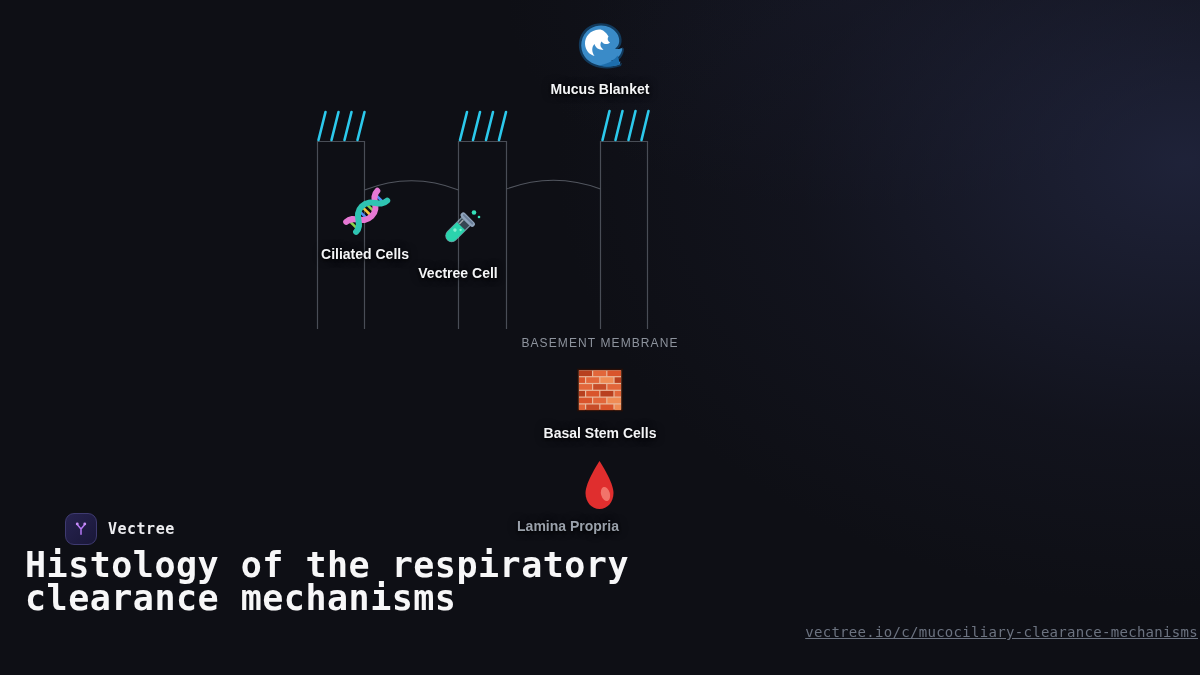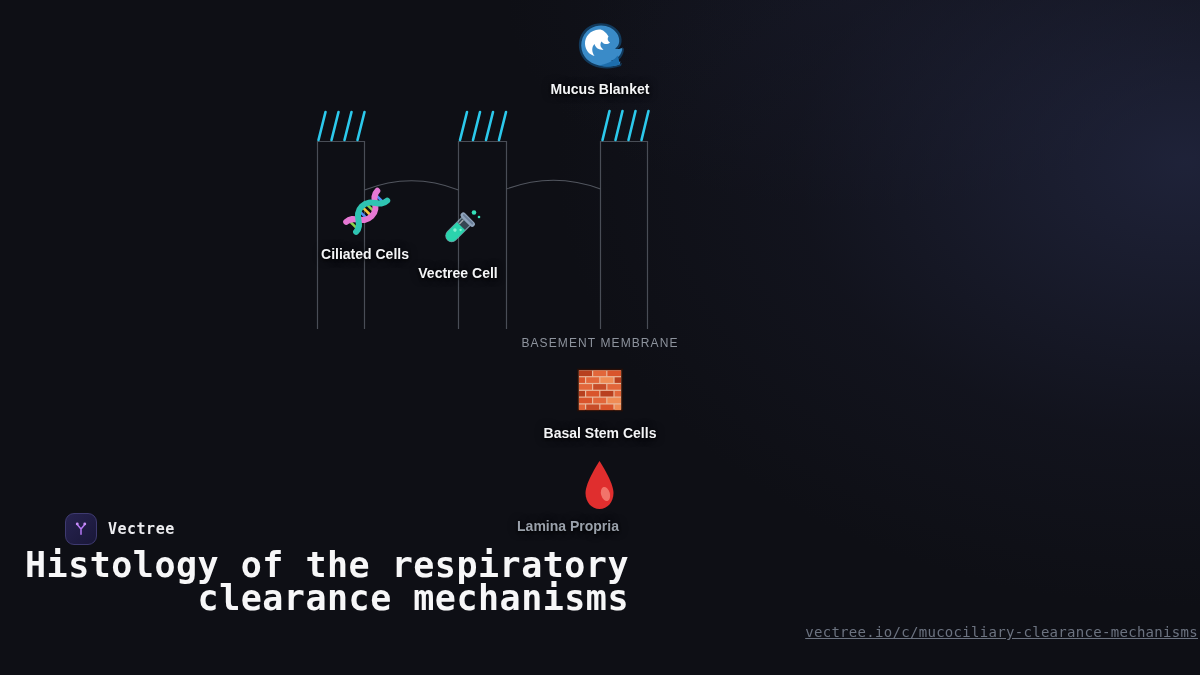--- a/index.html
+++ b/index.html
@@ -35,21 +35,20 @@
   }
   .brand-name{
     font-family:"DejaVu Sans Mono", monospace;font-weight:bold;
     font-size:15px;letter-spacing:.5px;color:#ececef;
   }
   .title{
     position:absolute;left:25px;top:549px;
     font-family:"DejaVu Sans Mono", monospace;font-weight:bold;
     font-size:35px;line-height:32.5px;letter-spacing:.5px;color:#f7f7f8;
     white-space:nowrap;
-    text-align:right;
   }
   .footer-url{
     position:absolute;right:24px;top:624px;
     font-family:"DejaVu Sans Mono", monospace;
     font-size:14px;letter-spacing:.3px;color:#6c7380;text-decoration:underline;
   }
 </style>
 </head>
 <body>
 

